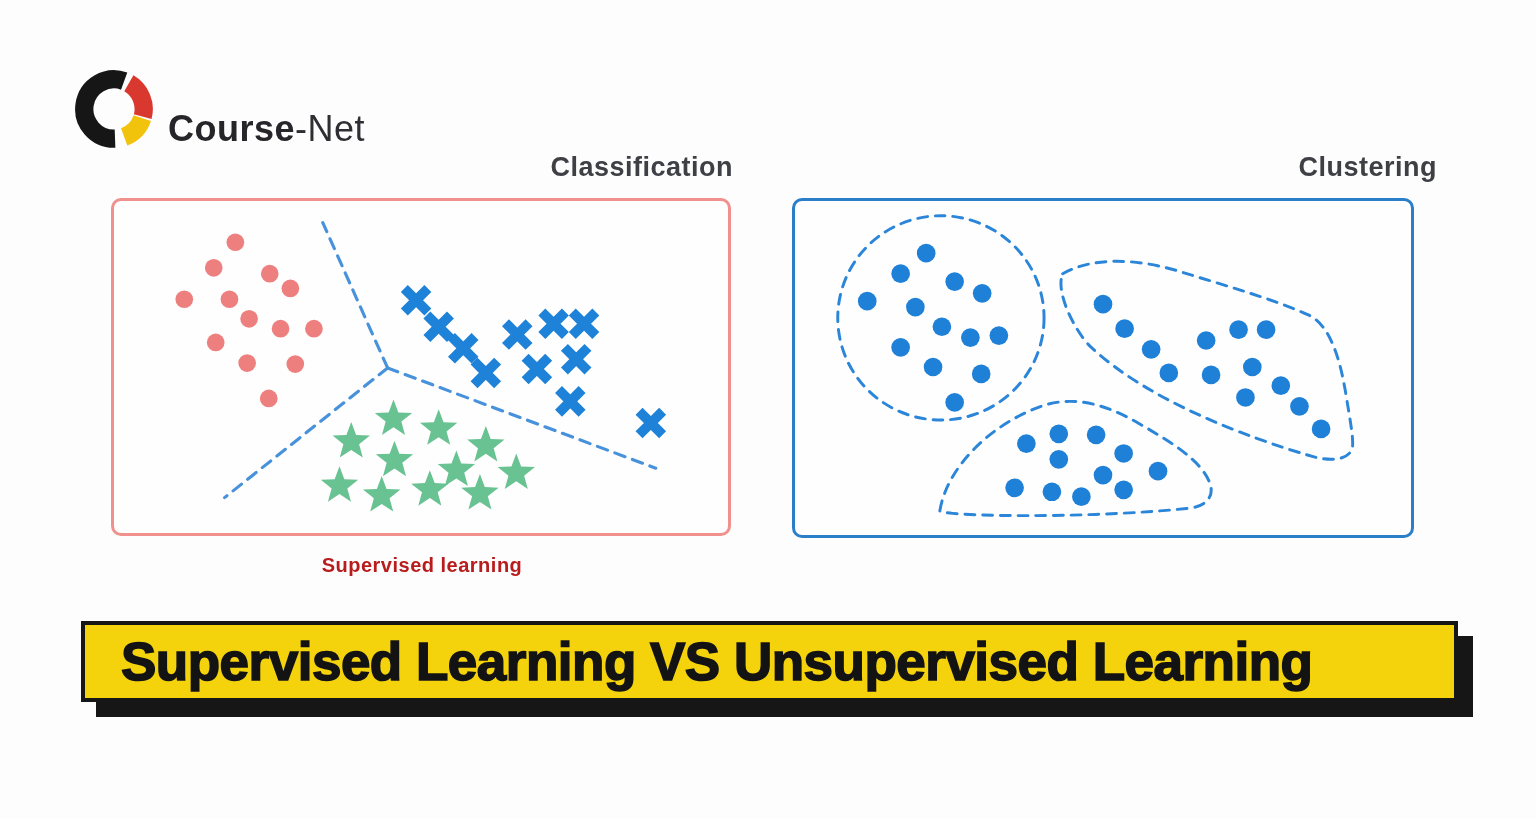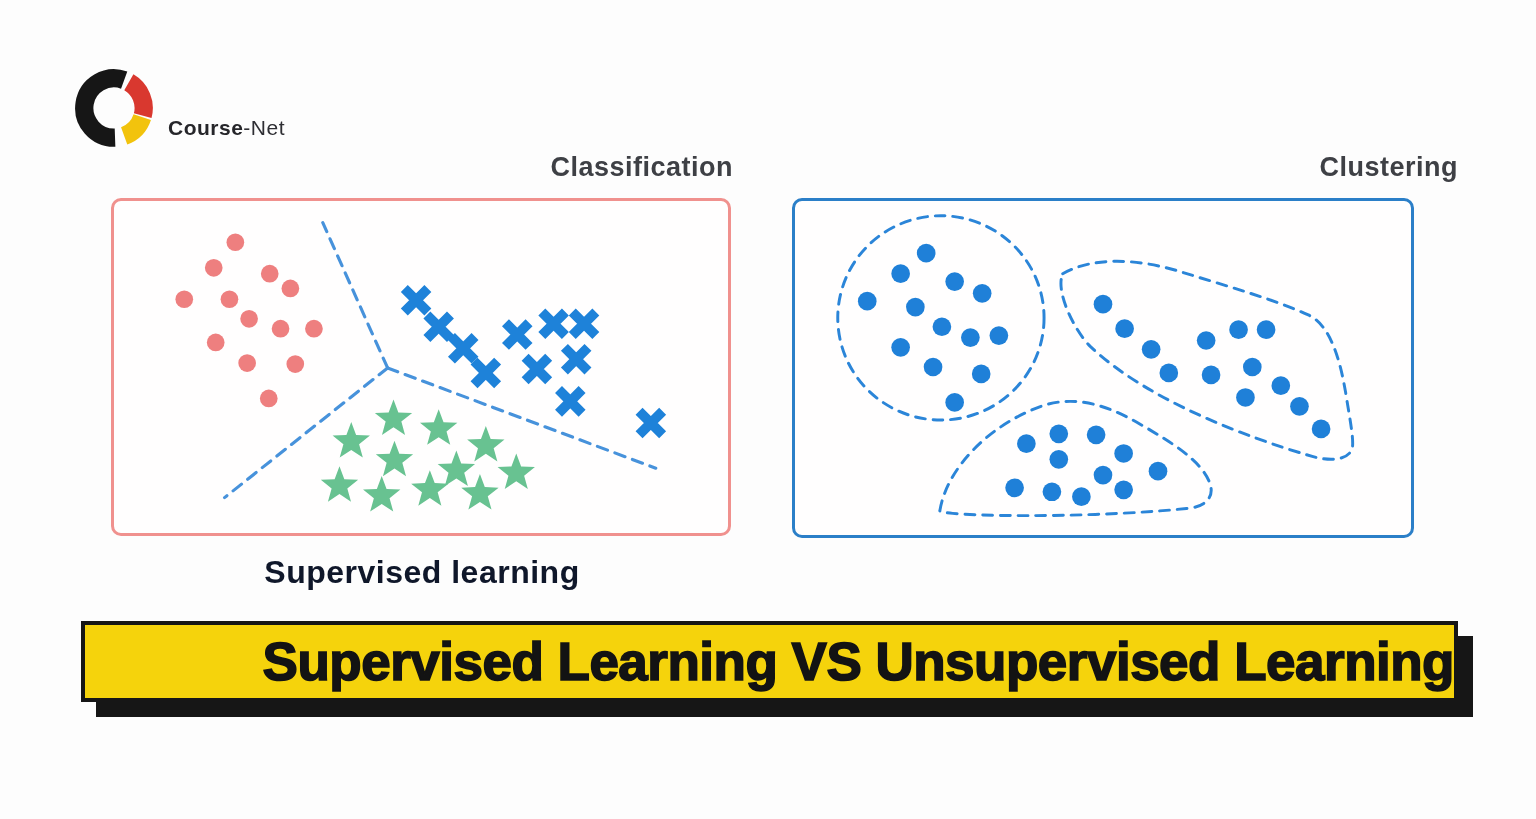--- a/index.html
+++ b/index.html
@@ -5,46 +5,46 @@
   * { margin:0; padding:0; box-sizing:border-box; }
   html,body { background:#ffffff; }
   body { font-family:"Liberation Sans", sans-serif; }
   .canvas {
     position:relative; width:1536px; height:819px;
     background:#fdfdfd; overflow:hidden;
   }
   
   .logo { position:absolute; left:74px; top:68px; display:flex; align-items:center; gap:14px; }
   .logo svg { width:80px; height:80px; }
-  .brand { font-size:21px; color:#26262a; letter-spacing:0.5px;margin-top:40px; }
+  .brand { font-size:36px; color:#26262a; letter-spacing:0.5px;margin-top:40px; }
   .brand .b { font-weight:700; }
   .brand .l { font-weight:400; color:#2e2e33; }
   
   .panel-title {
     position:absolute; top:152px; width:622px; text-align:right;
     font-size:27px; font-weight:700; color:#3e4045; letter-spacing:0.5px;
   }
   .panel-caption {
     position:absolute; top:554px; width:622px; text-align:center;
-    font-size:32px; font-weight:700; color:#0f172a; letter-spacing:0.5px;
+    font-size:20px; font-weight:700; color:#b91c1c; letter-spacing:0.5px;
   }
   .box {
     position:absolute; top:198px; border-radius:10px; background:#fffefe;
   }
   .box svg { display:block; width:100%; height:100%; }
   .box.left  { left:111px; width:620px; height:338px; border:3px solid #f0918e; }
   .box.right { left:792px; width:622px; height:340px; border:3px solid #2b7fc8; }
   .t-left  { left:111px; }
-  .t-right { left:836px; }
+  .t-right { left:815px; }
   
   .banner {
     position:absolute; left:81px; top:621px; width:1377px; height:81px;
     background:#f5d30c; border:4px solid #161616;
     box-shadow:15px 15px 0 0 #161616;
-    display:flex; align-items:center; justify-content:flex-end;
+    display:flex; align-items:center; justify-content:flex-start;padding-left:36px;
   }
   .banner span {
     font-size:53px; font-weight:700; color:#131313; letter-spacing:-0.5px;
     -webkit-text-stroke:1.6px #131313; white-space:nowrap;
   }
 </style>
 </head>
 <body>
 
 <div class="canvas">

